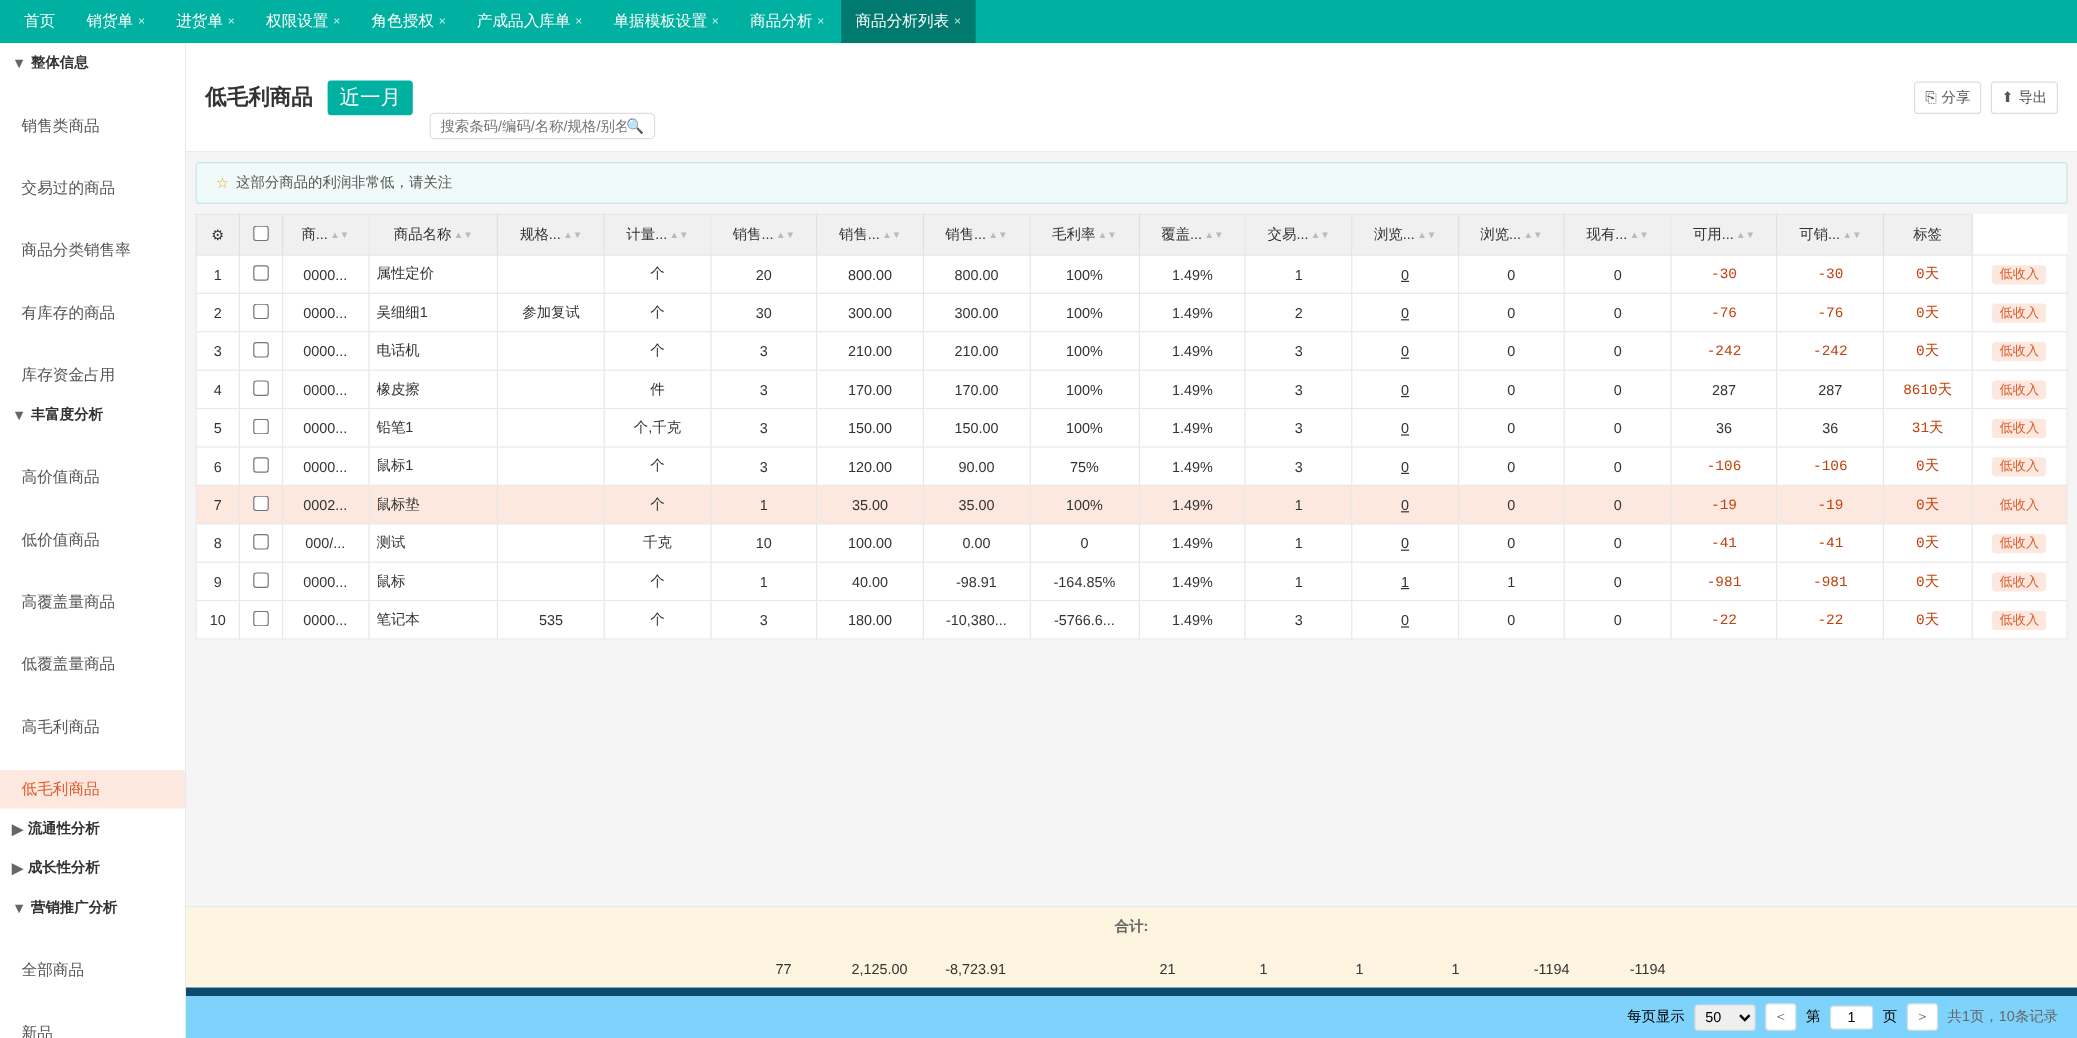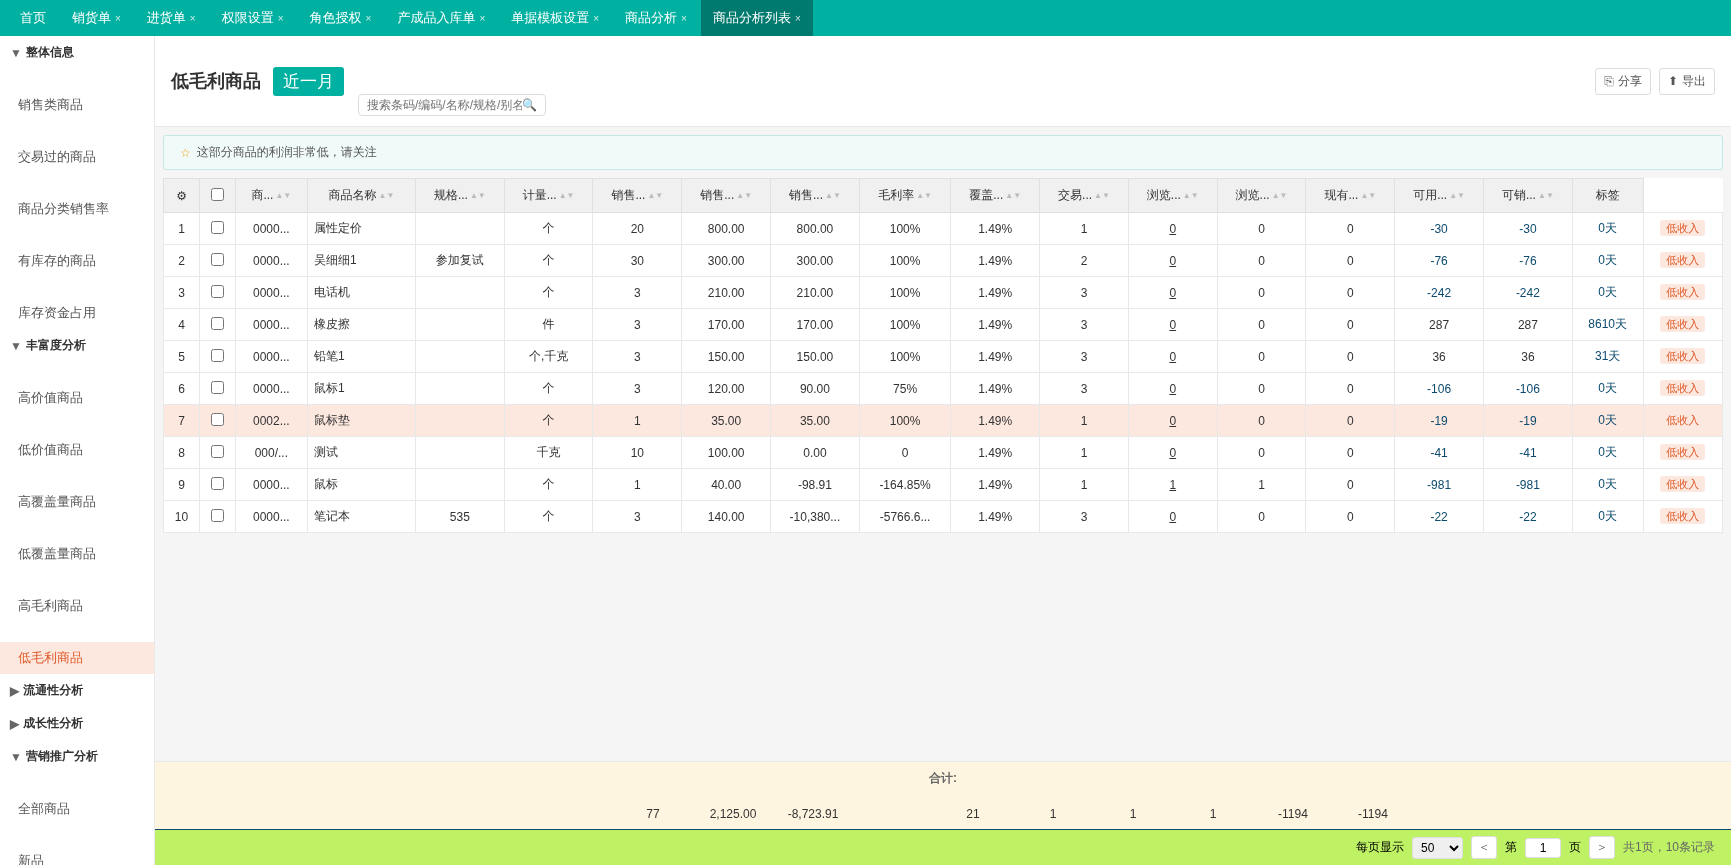--- a/index.html
+++ b/index.html
@@ -185,21 +185,21 @@
 
     table tbody tr { background: #fff; }
     table tbody tr.row-7 { background: #fde8e0; }
     table tbody td {
       padding: 7px 6px;
       border: 1px solid #e8e8e8;
       text-align: center;
       color: #333;
     }
     table tbody td.align-left { text-align: left; }
-    table tbody td.red { color: #0c4a6e; }
+    table tbody td.red { color: #c2410c; font-family: Liberation Mono, monospace; }
 
     .tag-badge {
       background: #fde8e0;
       color: #e05a2a;
       padding: 2px 6px;
       border-radius: 3px;
       font-size: 11px;
     }
 
     
@@ -221,26 +221,26 @@
     }
     .footer-cell {
       padding: 0 6px;
       min-width: 80px;
       text-align: center;
       color: #333;
     }
 
     
     .pagination-bar {
-      background: #bef264;
+      background: #7dd3fc;
       display: flex;
       align-items: center;
       justify-content: flex-end;
       padding: 6px 16px;
-      border-top: 1px solid #0c4a6e;
+      border-top: 7px solid #0c4a6e;
       gap: 8px;
       font-size: 12px;
     }
     .pagination-bar select {
       border: 1px solid #ddd;
       padding: 2px 4px;
       border-radius: 3px;
       font-size: 12px;
     }
     .page-nav-btn {
@@ -558,21 +558,21 @@
               <td><span class="tag-badge">低收入</span></td>
             </tr>
             <tr>
               <td>10</td>
               <td><input type="checkbox" style=""></td>
               <td>0000...</td>
               <td class="align-left">笔记本</td>
               <td>535</td>
               <td>个</td>
               <td>3</td>
-              <td>140.00</td>
+              <td>180.00</td>
               <td>-10,380...</td>
               <td>-5766.6...</td>
               <td>1.49%</td>
               <td>3</td>
               <td><span class="underline-link">0</span></td>
               <td>0</td>
               <td>0</td>
               <td class="red">-22</td>
               <td class="red">-22</td>
               <td class="red">0天</td>

